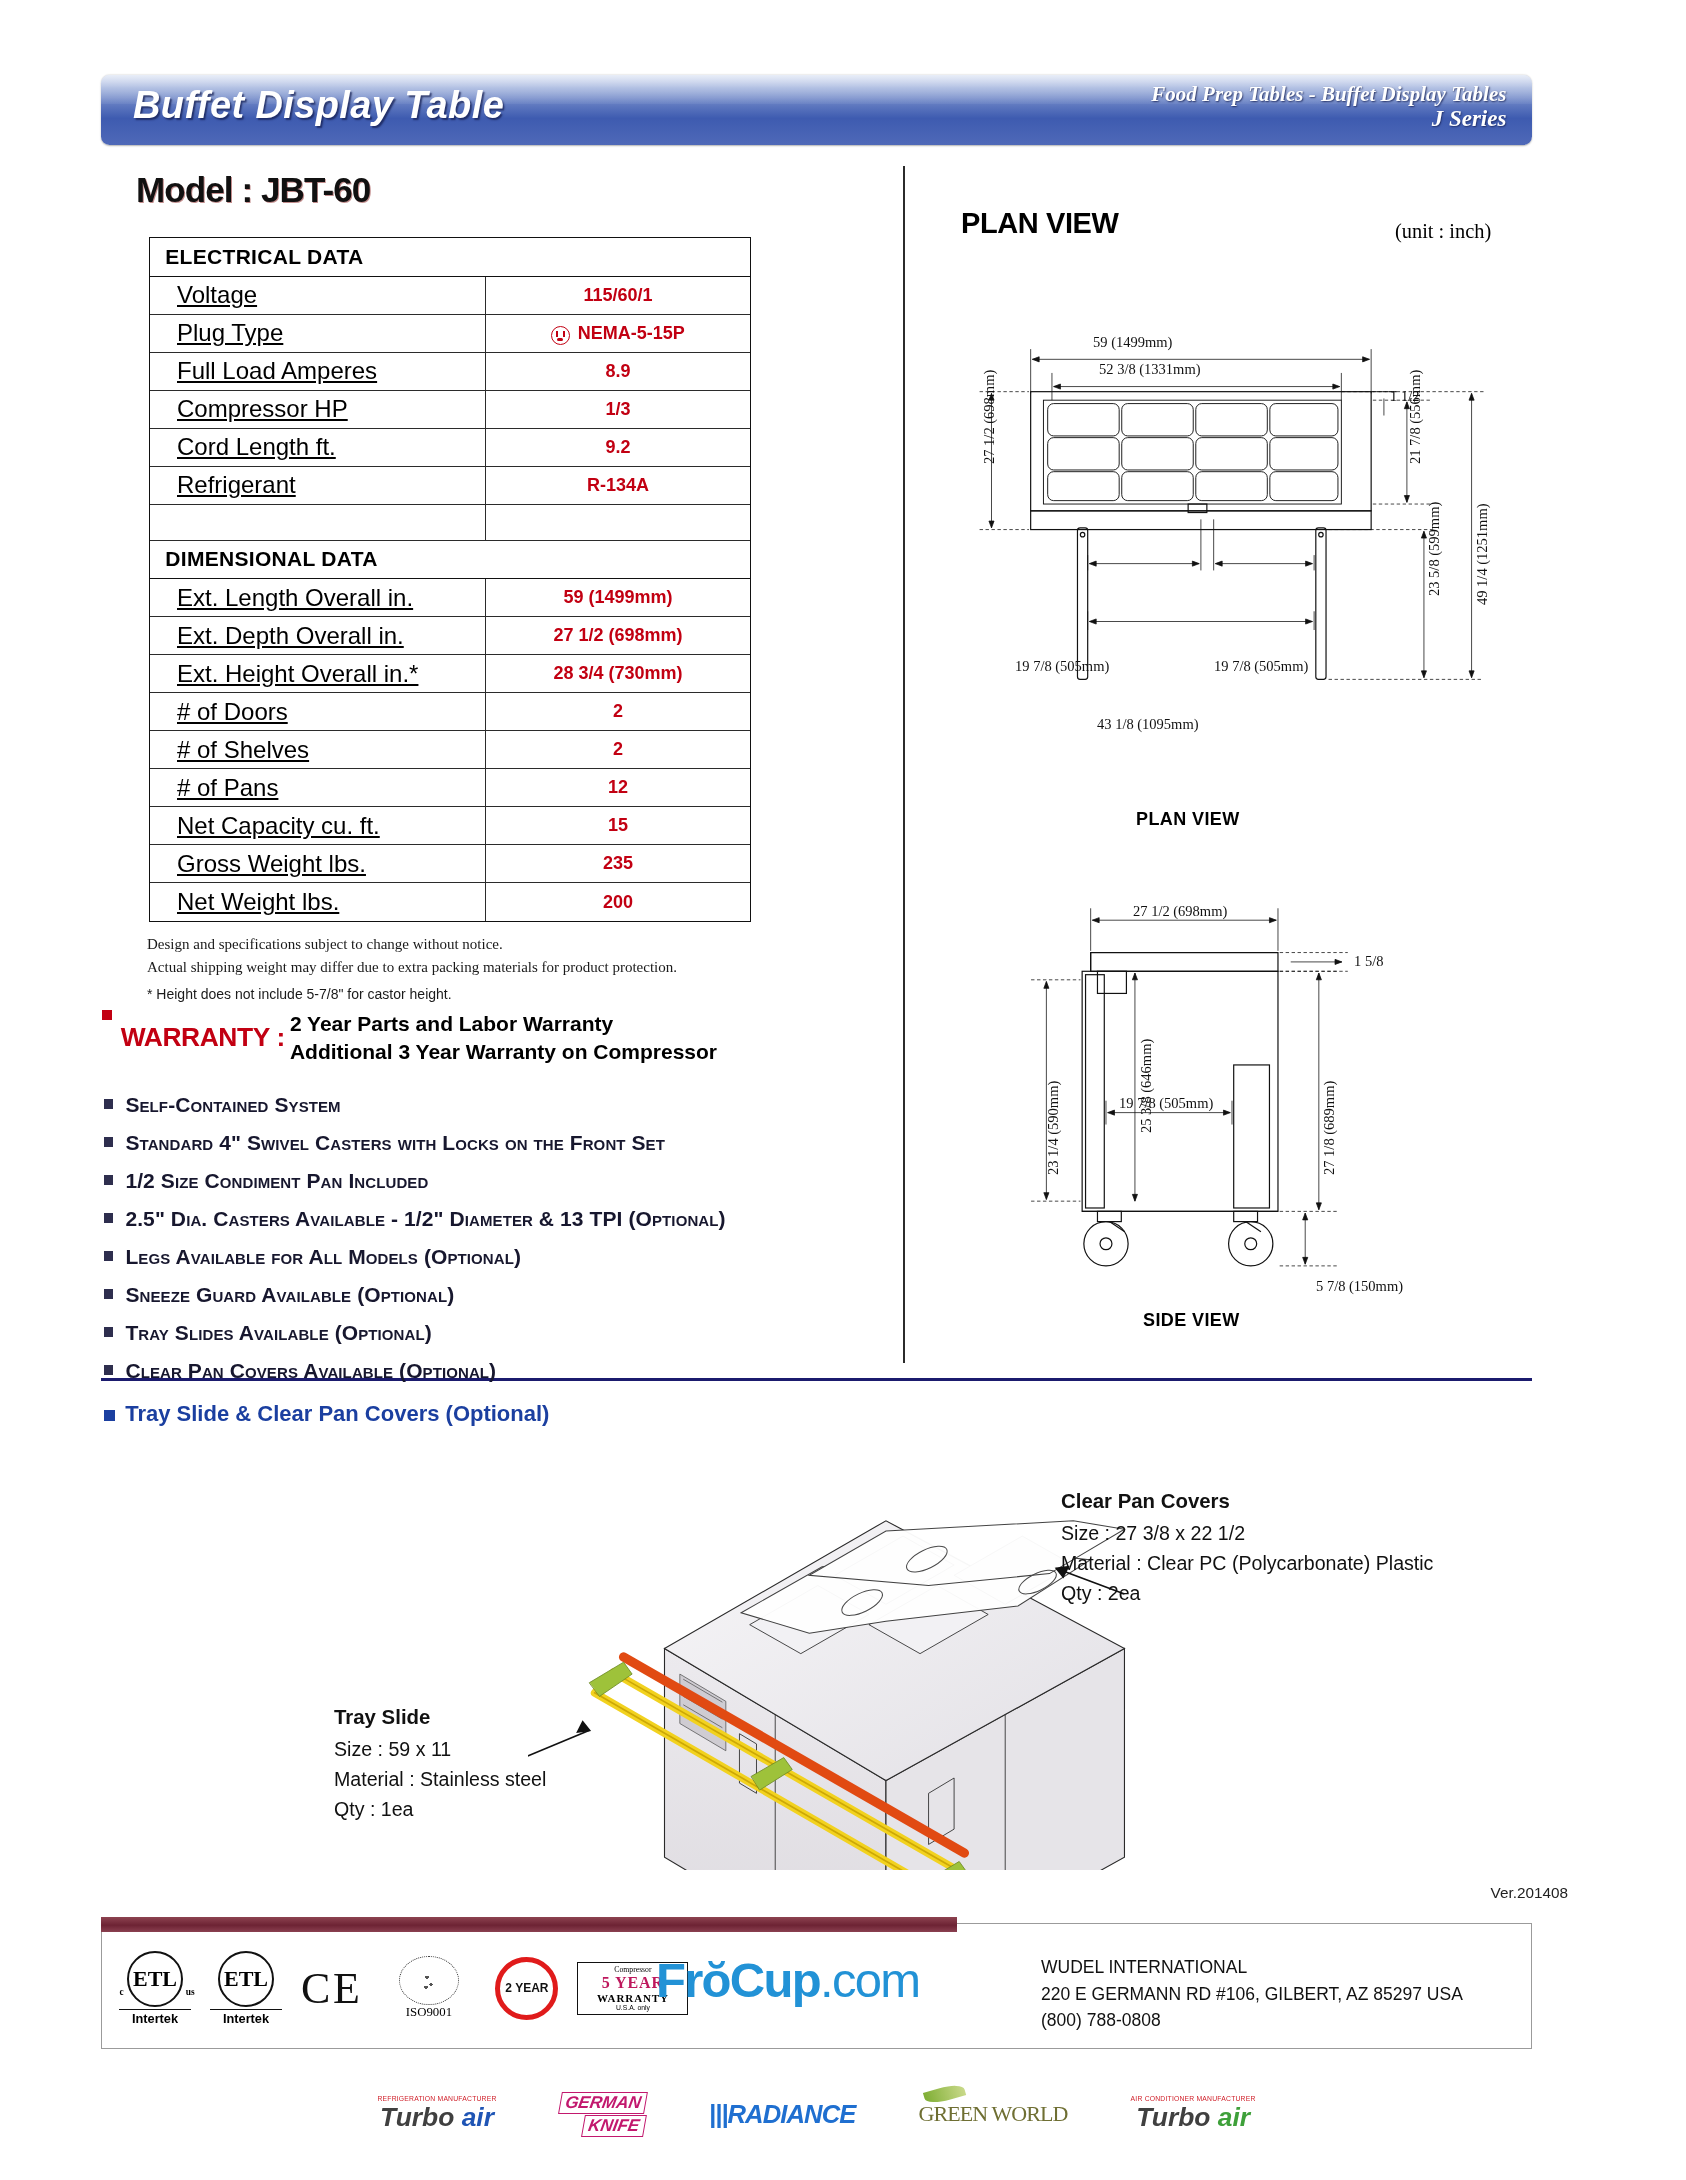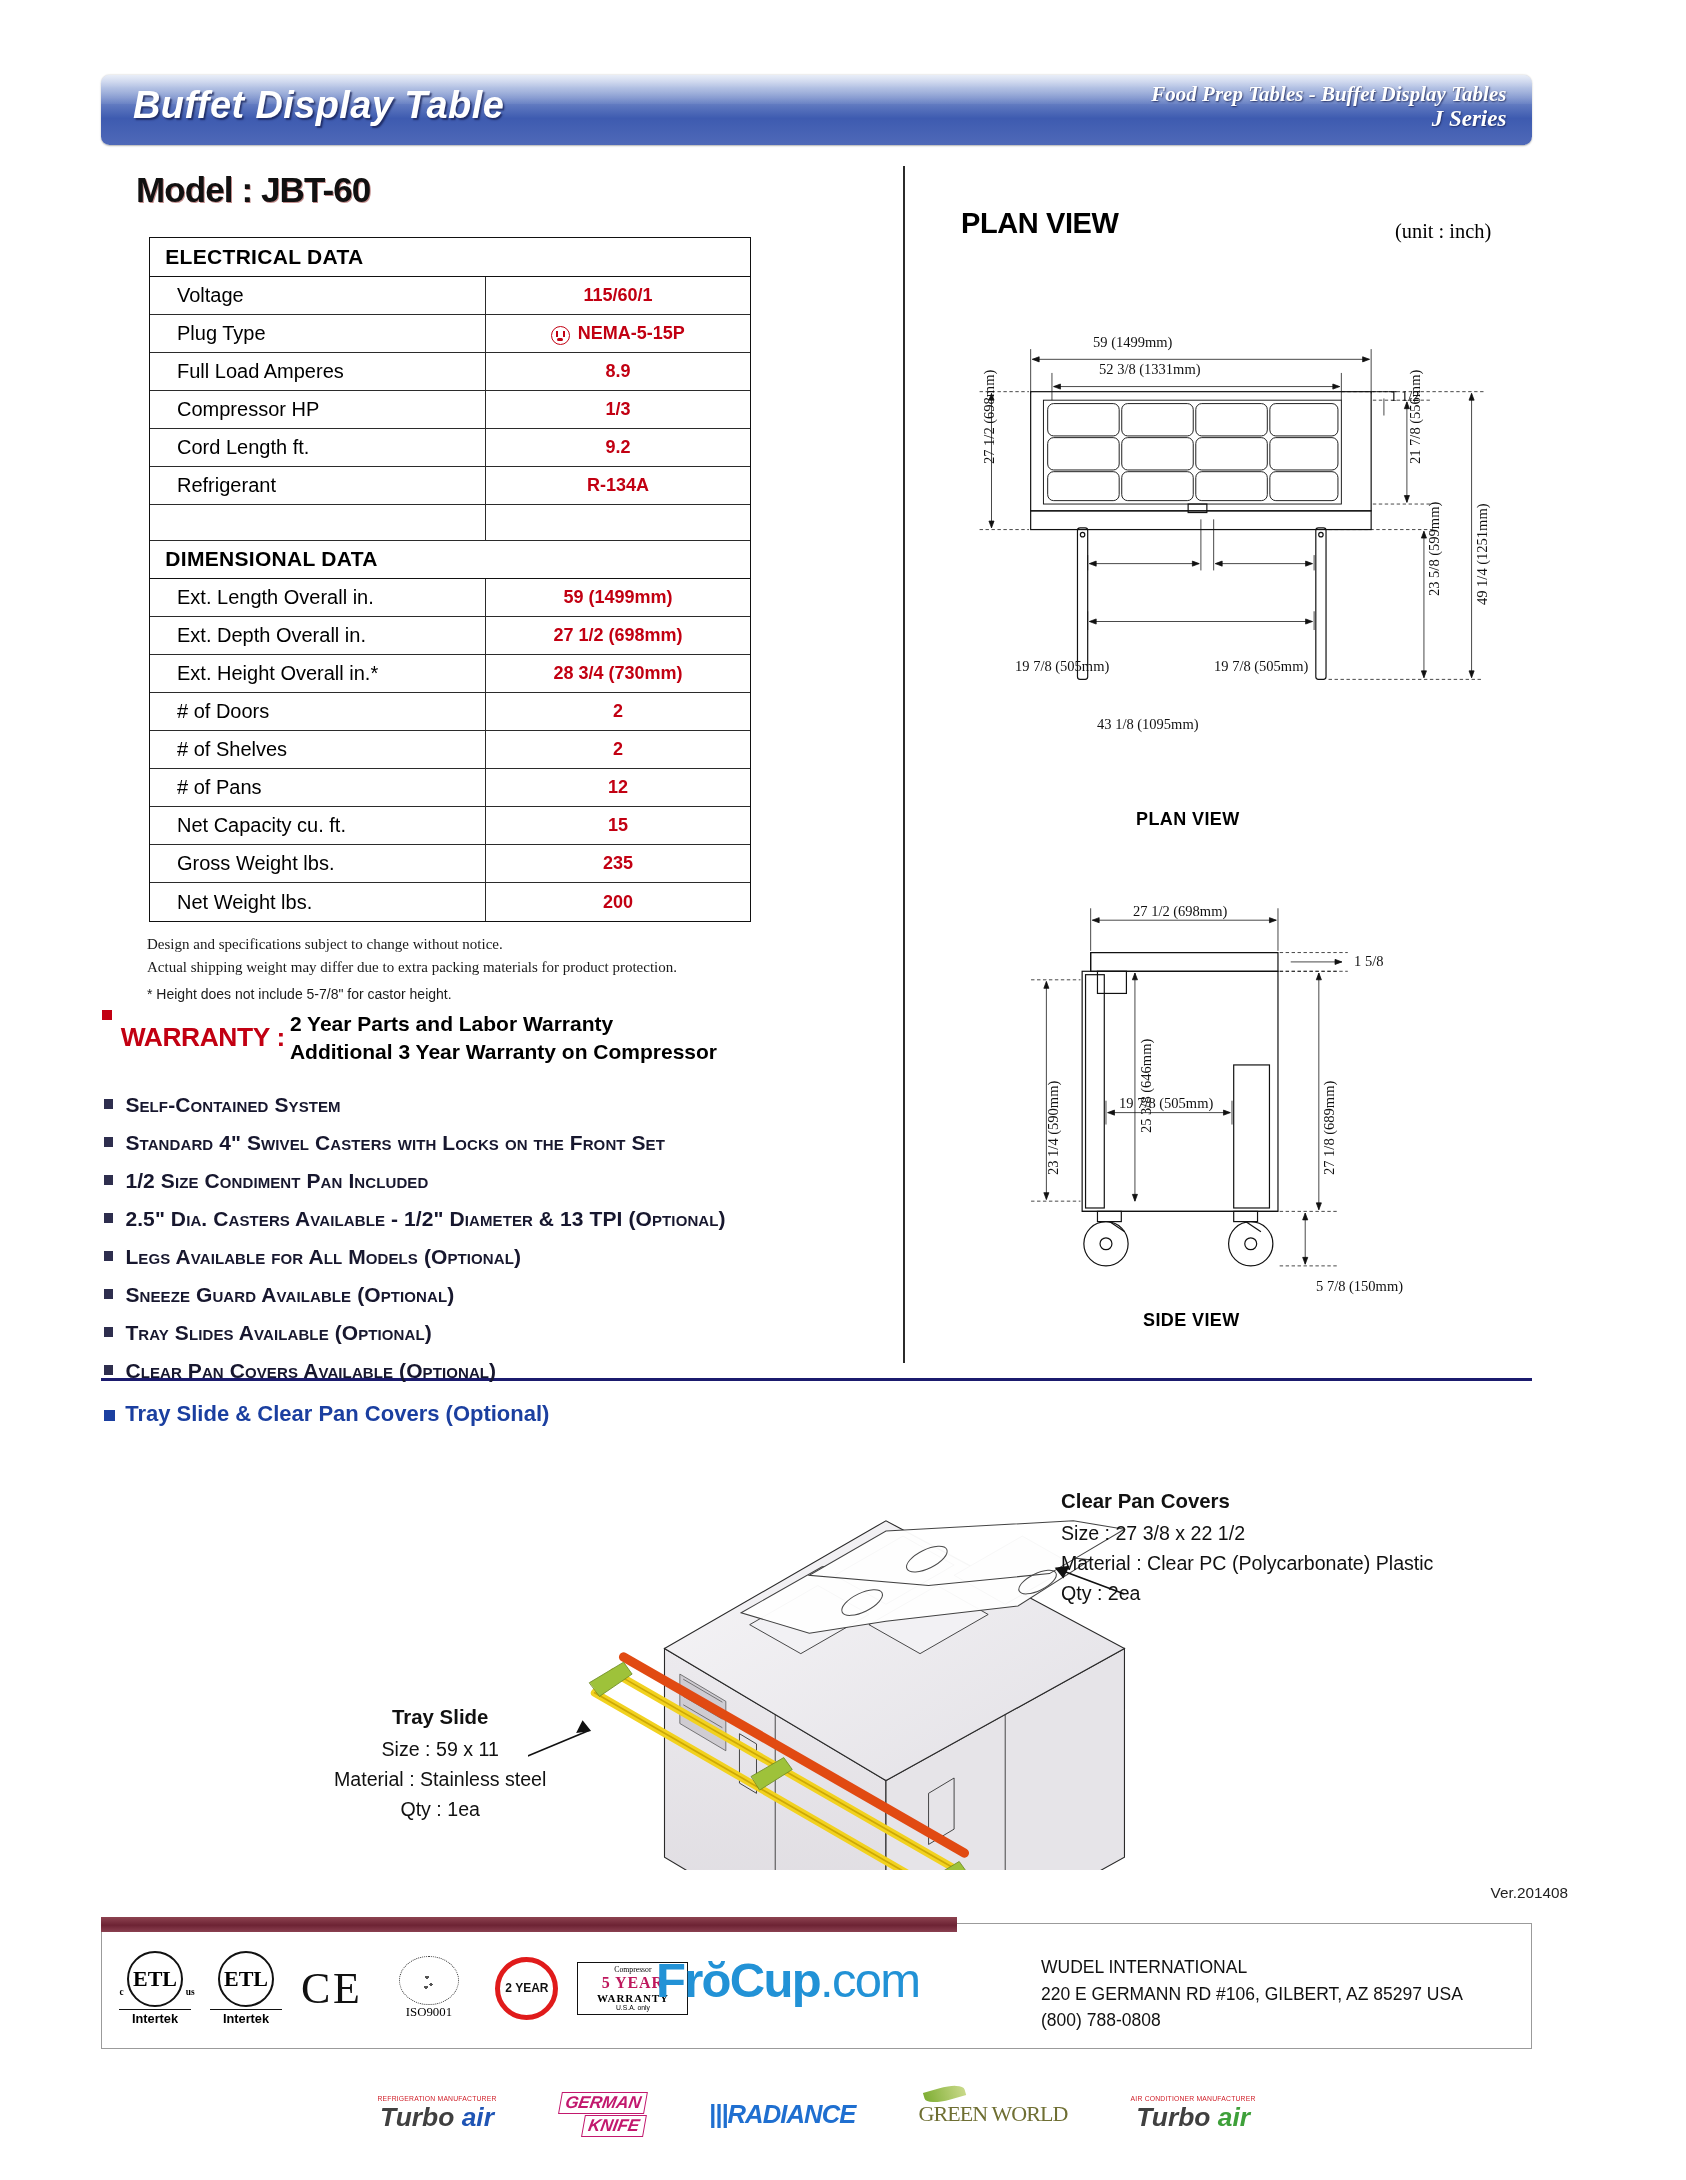--- a/index.html
+++ b/index.html
@@ -62,22 +62,22 @@
     position:absolute; left:149px; top:237px; width:602px;
     border:1.7px solid #111; background:#fff;
   }
   .spec-head{
     font-size:21px; font-weight:bold; padding:6.8px 0 6.8px 15.3px;
     border-bottom:0.9px solid #111; letter-spacing:0.3px;
   }
   .spec-row{ display:flex; border-bottom:0.9px solid #2b2b2b; height:38px; }
   .spec-row:last-child{ border-bottom:none; }
   .spec-label{
-    width:336px; padding-left:27px; font-size:20px;
-    display:flex; align-items:center; border-right:0.9px solid #2b2b2b;
+    width:336px; padding-left:27px; font-size:24px;
+    display:flex; align-items:center; border-right:0.9px solid #2b2b2b;text-decoration:underline;
   }
   .spec-val{
     flex:1; display:flex; align-items:center; justify-content:center;
     font-size:18px; font-weight:bold; color:#c20012;
   }
   .spec-gap{ height:36px; border-bottom:0.9px solid #2b2b2b; display:flex; }
   .spec-gap .g-l{ width:336px; border-right:0.9px solid #2b2b2b; }
   .spec-gap .g-r{ flex:1; }
   .plug-ico{
     display:inline-block; width:19px; height:19px; border-radius:50%;
@@ -582,21 +582,21 @@
     </g>
   </svg>
 
   <div class="callout" style="left:1061px;top:1486px;">
     <div class="hd">Clear Pan Covers</div>
     <div>Size : 27 3/8 x 22 1/2</div>
     <div>Material : Clear PC (Polycarbonate) Plastic</div>
     <div>Qty : 2ea</div>
   </div>
 
-  <div class="callout" style="left:334px;top:1702px;text-align:center;">
+  <div class="callout" style="left:334px;top:1702px;">
     <div class="hd">Tray Slide</div>
     <div>Size : 59 x 11</div>
     <div>Material : Stainless steel</div>
     <div>Qty : 1ea</div>
   </div>
 
   <div class="ver">Ver.201408</div>
 
   <div class="footer-box"></div>
   <div class="footer-bar"></div>

